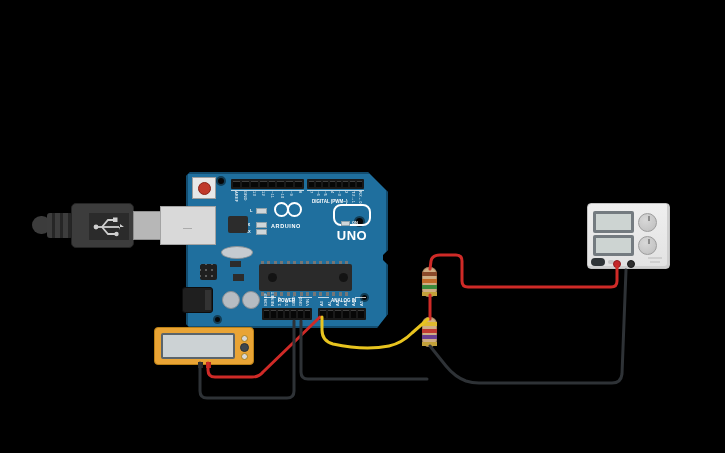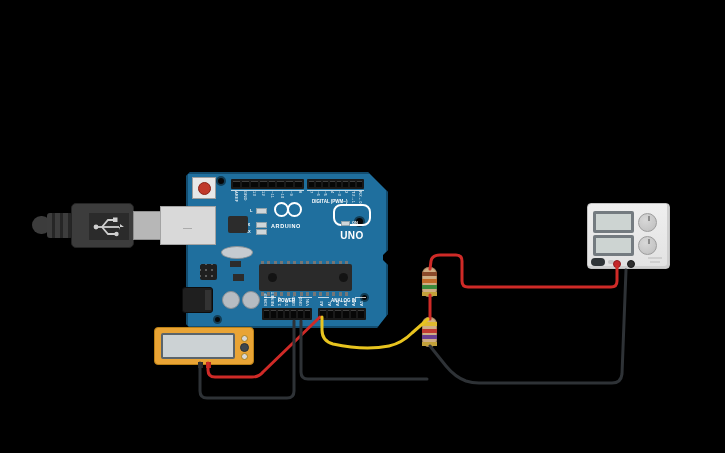--- a/index.html
+++ b/index.html
@@ -98,21 +98,21 @@
         <div class="pin"></div>
       </div>
     <div class="abs hairline" style="left:45px;top:18px;width:73px;height:1px;"></div>
     <div class="abs hairline" style="left:121px;top:18px;width:57px;height:1px;"></div>
     <div class="abs wlabel" style="left:126px;top:27px;font-size:4.5px;">DIGITAL (PWM~)</div>
 
     <div class="abs" style="left:88px;top:30px;width:15px;height:15px;border:2px solid #fff;border-radius:50%;box-sizing:border-box;"></div>
     <div class="abs" style="left:101px;top:30px;width:15px;height:15px;border:2px solid #fff;border-radius:50%;box-sizing:border-box;"></div>
     <div class="abs wlabel" style="left:85px;top:51px;font-size:5.5px;letter-spacing:.6px;">ARDUINO</div>
     <div class="abs" style="left:147px;top:32px;width:38px;height:22px;border:2px solid #fff;border-radius:8px;box-sizing:border-box;display:flex;align-items:center;justify-content:center;">
-      <span class="wlabel" style="font-size:10px;letter-spacing:.5px;margin-top:41px;">UNO</span>
+      <span class="wlabel" style="font-size:13px;letter-spacing:.5px;margin-top:41px;">UNO</span>
     </div>
 
     <div class="abs ledblock" style="left:155px;top:49px;width:9px;height:5px;"></div>
     <div class="abs wlabel" style="left:166px;top:48px;font-size:4px;">ON</div>
     <div class="abs wlabel" style="left:64px;top:36px;font-size:4px;">L</div>
     <div class="abs ledblock" style="left:70px;top:36px;width:11px;height:6px;"></div>
     <div class="abs wlabel" style="left:59px;top:50px;font-size:4px;">TX</div>
     <div class="abs ledblock" style="left:70px;top:50px;width:11px;height:6px;"></div>
     <div class="abs wlabel" style="left:59px;top:57px;font-size:4px;">RX</div>
     <div class="abs ledblock" style="left:70px;top:57px;width:11px;height:6px;"></div>

